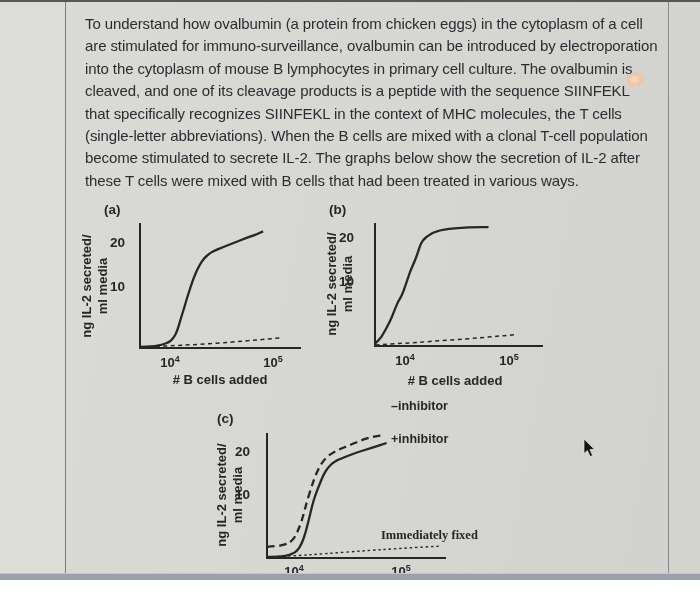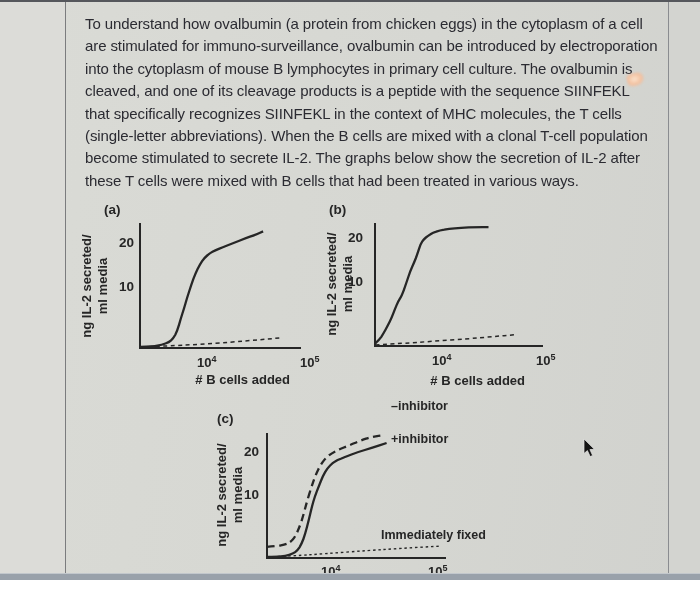--- a/index.html
+++ b/index.html
@@ -21,24 +21,24 @@
     position:absolute; left:0; bottom:0; width:700px; height:7px;
     border-top:1px solid #c2c7cc;
   }
   .para {
     position:absolute; left:85px; top:11px; width:585px;
     font-size:15px; line-height:22.4px; color:#2b2b32; letter-spacing:-0.1px;
   }
   .para div { white-space:nowrap; }
   .fig { color:#232323; }
   .panel-label { position:absolute; font-size:13.5px; font-weight:700; }
-  .ytick { position:absolute; width:24px; text-align:right; font-size:13.5px; font-weight:700; }
-  .xtick { position:absolute; width:34px; font-size:13px; font-weight:700;margin-left:44px; }
+  .ytick { position:absolute; width:24px; font-size:13.5px; font-weight:700; }
+  .xtick { position:absolute; width:34px; text-align:center; font-size:13px; font-weight:700; }
   .xtick sup { font-size:9px; }
-  .xlabel { position:absolute; width:140px; text-align:right; font-size:13px; font-weight:700; }
+  .xlabel { position:absolute; width:140px; text-align:center; font-size:13px; font-weight:700; }
   .ylabel {
     position:absolute; width:130px; height:34px; text-align:center;
     font-size:13px; font-weight:700; line-height:16px;
     transform:rotate(-90deg);
   }
   .ann { position:absolute; font-size:12.5px; font-weight:700; white-space:nowrap; }
   svg.plot { position:absolute; overflow:visible; }
   .orange-mark {
     position:absolute; left:627px; top:71px; width:17px; height:13px;
     background:radial-gradient(ellipse at 45% 45%, #fbe3cd 0%, #f2bf9e 55%, rgba(242,191,158,0) 78%);
@@ -111,21 +111,21 @@
       <line x1="1" y1="127" x2="179" y2="127" stroke="#262626" stroke-width="2" stroke-linecap="square"></line>
       <path d="M1,115.8 Q10.4,115.2 14.9,114.4 Q19.4,113.6 22.0,112.3 Q24.6,111 27.0,108.3 Q29.3,105.6 31.4,100.8 Q33.5,96 35.5,90.1 Q37.4,84.2 39.1,77.5 Q40.9,70.8 43.3,62.8 Q45.8,54.8 48.0,48.6 Q50.3,42.5 52.3,38.5 Q54.3,34.4 56.8,30.9 Q59.2,27.5 62.5,24.8 Q65.7,22.1 69.5,20.3 Q73.2,18.4 77.8,16.5 Q82.5,14.7 88.1,12.3 Q93.7,9.8 100.0,7.7 Q106.2,5.6 112.5,4.8 L118.7,4" fill="none" stroke="#262626" stroke-width="2.3" stroke-linecap="butt" stroke-linejoin="round" stroke-dasharray="7.5 4.5"></path>
       <path d="M1,126 Q10.4,125.7 14.9,125.3 Q19.4,124.9 23.2,123.8 Q27,122.7 29.2,121.1 Q31.4,119.5 33.5,116.3 Q35.5,113.1 37.4,108.0 Q39.2,102.9 40.9,96.3 Q42.6,89.6 44.2,82.9 Q45.8,76.2 47.3,70.8 Q48.8,65.5 50.9,60.1 Q53,54.8 54.9,50.0 Q56.8,45.1 59.1,41.1 Q61.5,37.1 64.1,34.5 Q66.7,31.8 69.1,30.5 Q71.4,29.1 74.8,27.8 Q78.1,26.4 84.8,23.8 Q91.4,21.1 98.8,19.0 Q106.2,16.8 113.4,14.4 L120.6,12" fill="none" stroke="#262626" stroke-width="2.3" stroke-linecap="butt" stroke-linejoin="round"></path>
       <path d="M1,126 Q27,124.9 43.1,123.8 Q59.2,122.7 80.5,121.1 Q101.8,119.5 117.9,118.5 Q134,117.4 153.3,116.3 L172.7,115.2" fill="none" stroke="#262626" stroke-width="1.4" stroke-linecap="butt" stroke-linejoin="round" stroke-dasharray="2.5 2.8"></path>
     </svg>
   <div class="xtick fig" style="left: 277px; top: 561px; color: rgb(38, 38, 38);"><span>10</span><sup>4</sup></div>
   <div class="xtick fig" style="left: 384px; top: 561px; color: rgb(38, 38, 38);"><span>10</span><sup>5</sup></div>
   <div class="xlabel fig" style="left: 278px; top: 580px; color: rgb(38, 38, 38);"># B cells added</div>
   <div class="ann fig" style="left: 391px; top: 397px; color: rgb(38, 38, 38);">–inhibitor</div>
   <div class="ann fig" style="left: 391px; top: 430px; color: rgb(38, 38, 38);">+inhibitor</div>
-  <div class="ann fig" style="left: 381px; top: 526px; color: rgb(38, 38, 38);">Immediately fixed</div>
+  <div class="ann fig" style="left: 381px; top: 526px; color: rgb(38, 38, 38); font-family: Liberation Serif, serif;">Immediately fixed</div>
 
   <div class="orange-mark"></div>
   <svg class="cursor" width="14" height="19">
     <path d="M1,0 L1,14.5 L4.4,11.6 L7.2,17.6 L9.6,16.4 L6.9,10.6 L11.4,10.3 Z" fill="#141414" stroke="#e8e8e6" stroke-width="0.7"></path>
   </svg>
 
   <div class="bottom-bar" style="background: rgb(153, 161, 170);"></div>
 
 </div>
 

